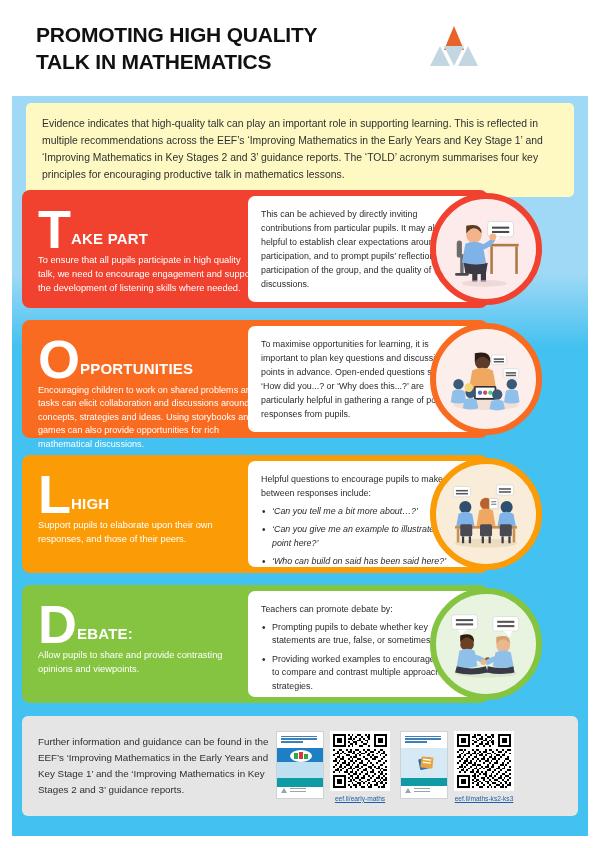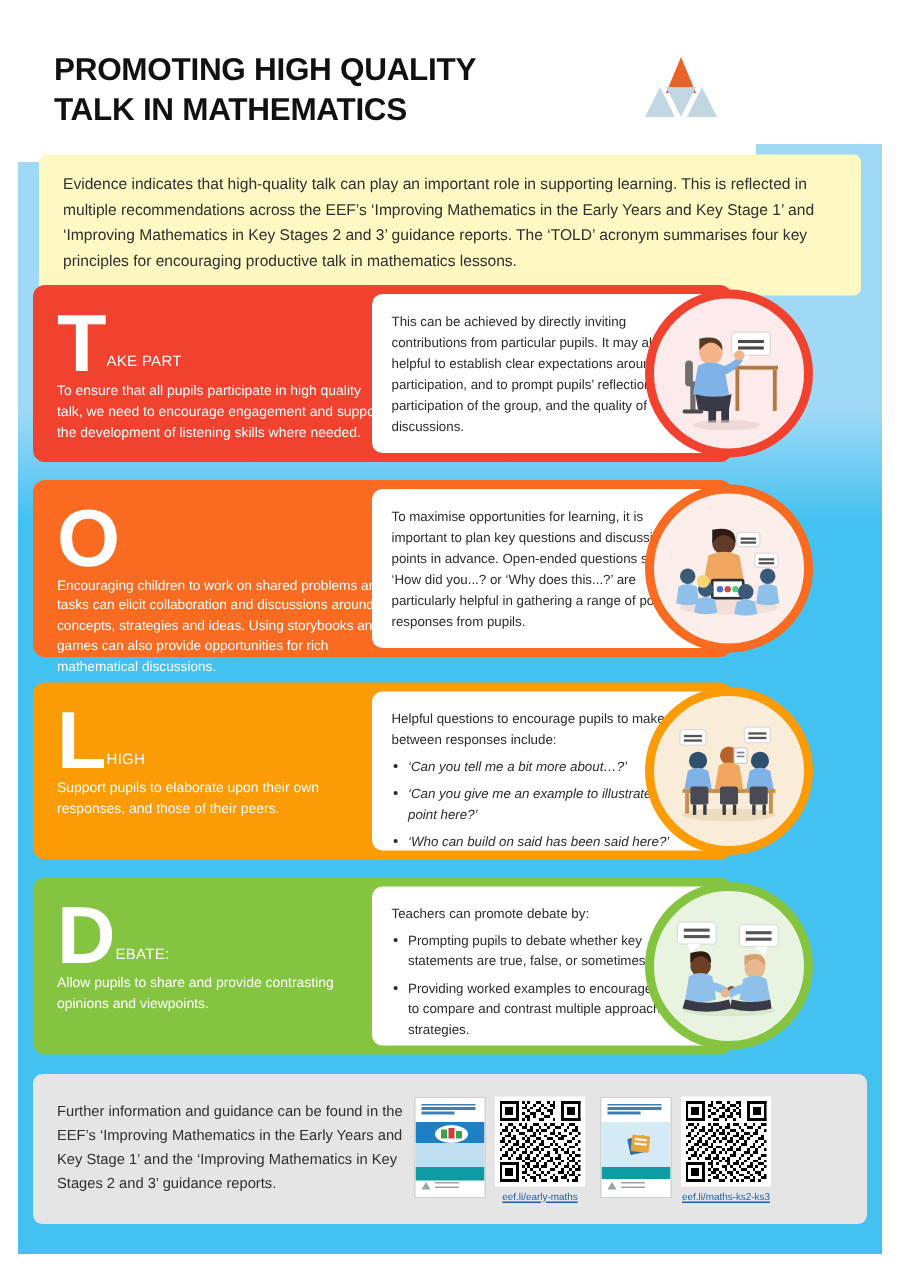--- a/index.html
+++ b/index.html
@@ -33,21 +33,21 @@
     background: linear-gradient(180deg,
                 #9fd9f6 0%,
                 #9fd9f6 24%,
                 #43c1f0 34%,
                 #43c1f0 100%);
   }
 
   
   .header {
     position: absolute;
-    left: 0; top: 12px;
+    left: 0; top: 0;
     width: 504px; height: 96px;
     background: #ffffff;
   }
   .poster-title {
     position: absolute;
     left: 36px;
     top: 22px;
     font-size: 21px;
     font-weight: bold;
     line-height: 1.28;
@@ -128,22 +128,22 @@
     margin-bottom: 2px;
   }
   .dropcap {
     font-size: 54px;
     font-weight: bold;
     line-height: 0.84;
     color: #ffffff;
     letter-spacing: -1px;
   }
   .word-rest {
-    font-size: 10px;
-    font-weight: normal;
+    font-size: 15px;
+    font-weight: bold;
     color: #ffffff;
     letter-spacing: 0.2px;
     padding-bottom: 5px;
     padding-left: 1px;
   }
   .band-desc {
     font-size: 9.3px;
     line-height: 1.48;
     color: #ffffff;
   }
@@ -348,20 +348,21 @@
         <ellipse cx="48" cy="90" rx="26" ry="4" fill="#e2c9c9" opacity=".55"></ellipse>
       </svg>
     </div>
   </div>
 
   <div class="row r2">
     <div class="band">
       <div class="band-left">
         <div class="dropcap-line">
           <span class="dropcap">O</span>
+          <span class="word-rest">PPORTUNITIES</span>
         </div>
         <div class="band-desc">Encouraging children to work on shared problems and tasks can elicit collaboration and discussions around concepts, strategies and ideas. Using storybooks and games can also provide opportunities for rich mathematical discussions.</div>
       </div>
     </div>
 
     <div class="card">
       <p>To maximise opportunities for learning, it is important to plan key questions and discussion points in advance. Open-ended questions such as ‘How did you...? or ‘Why does this...?’ are particularly helpful in gathering a range of possible responses from pupils.</p>
     </div>
 
     <div class="circle">

